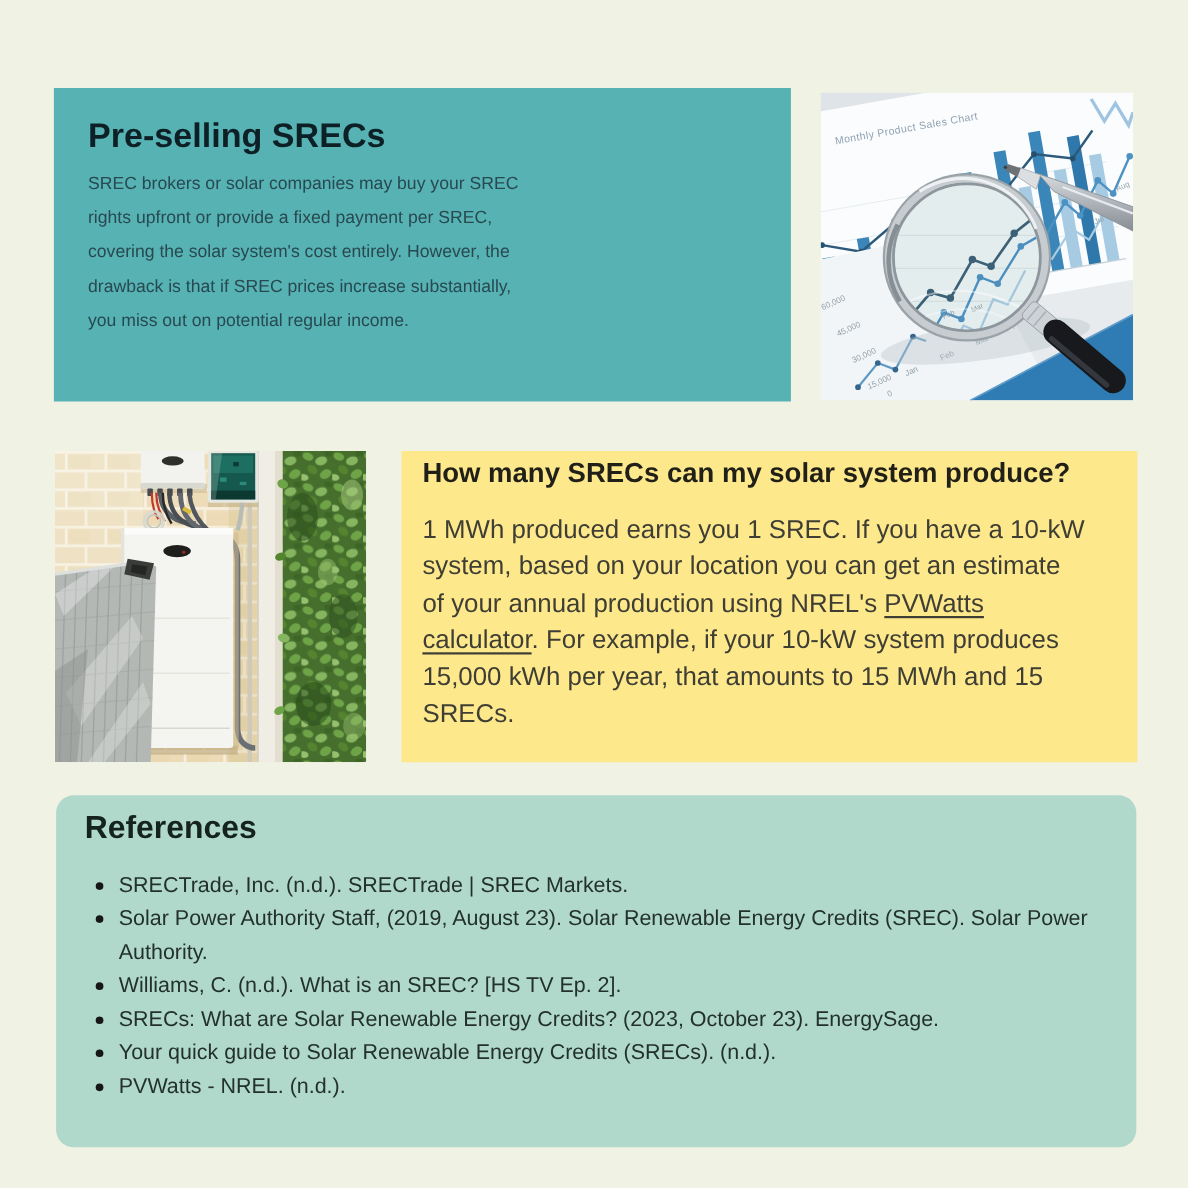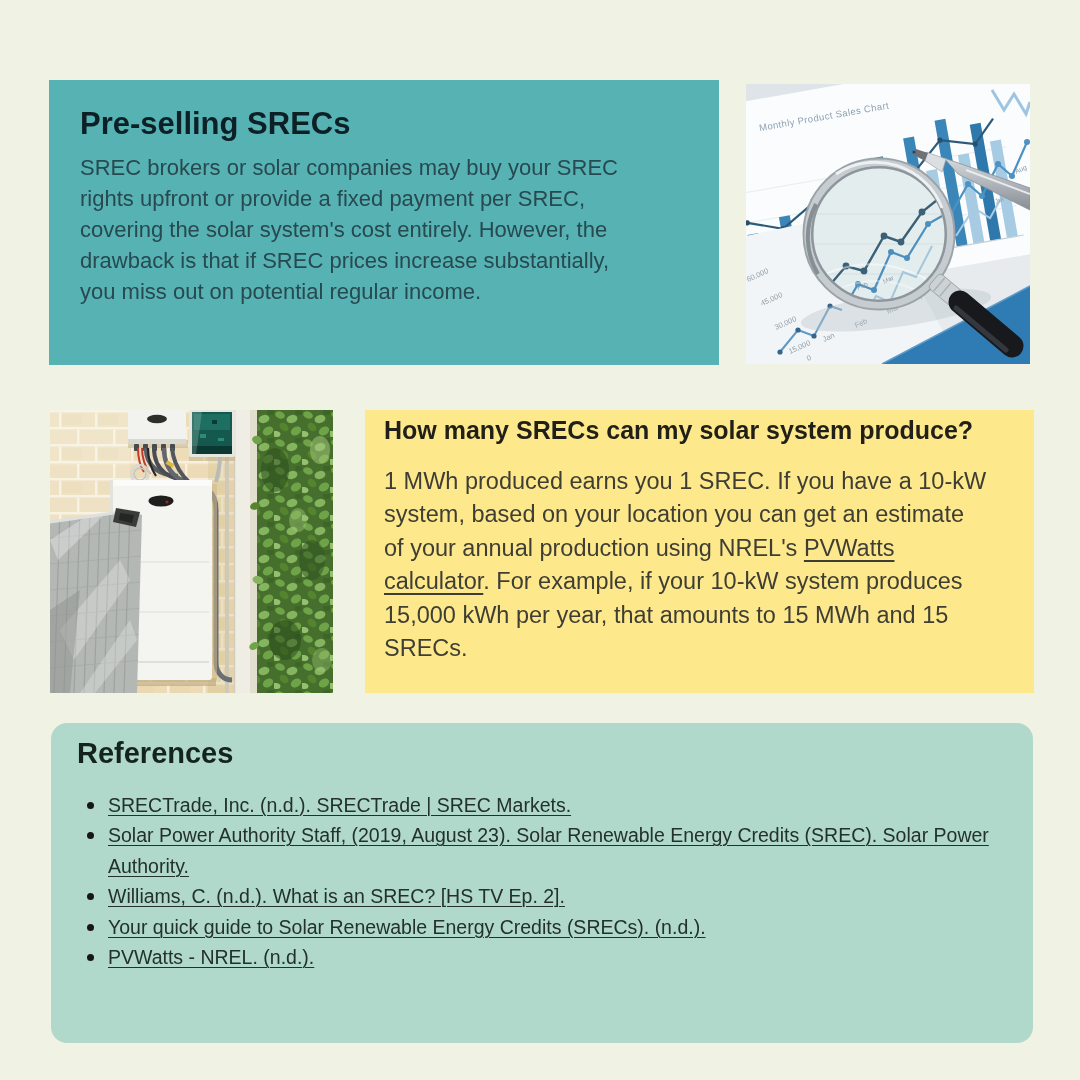--- a/index.html
+++ b/index.html
@@ -7,38 +7,38 @@
     --heading_dark:#0e211f; --teal_body_text:#27494f; --yellow_body_text:#3f3e34; --ref_text:#23312c;
   }
   *{box-sizing:border-box;}
   html,body{margin:0;padding:0;}
   body{font-family:"Liberation Sans","DejaVu Sans",sans-serif;background:var(--page_bg);}
   .canvas{position:relative;width:1080px;height:1080px;background:var(--page_bg);overflow:hidden;}
 
   .card{position:absolute;}
   .card-presell{left:49px;top:80px;width:670px;height:285px;background:var(--teal_box);padding:24px 24px 0 31px;}
   .card-presell h1{margin:0;font-size:31px;line-height:1.3;font-weight:bold;color:#0d2026;}
-  .card-presell p{margin:8px 0 0 0;font-size:22px;line-height:31px;color:var(--teal_body_text);white-space:pre-line;}
+  .card-presell p{margin:8px 0 0 0;font-size:16px;line-height:31px;color:var(--teal_body_text);white-space:pre-line;}
 
   .photo{position:absolute;overflow:hidden;}
   .photo svg{display:block;width:100%;height:100%;}
   .photo-charts{left:746px;top:84px;width:284px;height:280px;}
   .photo-solar{left:50px;top:410px;width:283px;height:283px;}
 
   .card-produce{left:365px;top:410px;width:669px;height:283px;background:var(--yellow_box);padding:4px 20px 0 19px;}
   .card-produce h2{margin:0;font-size:25px;line-height:1.3;font-weight:bold;color:#201f18;}
   .card-produce p{margin:18px 0 0 0;font-size:23.5px;line-height:33.5px;color:var(--yellow_body_text);white-space:pre-line;}
   .inline-link{text-decoration:underline;text-underline-offset:4px;text-decoration-thickness:1.5px;color:inherit;cursor:pointer;white-space:pre-line;}
 
   .card-refs{left:51px;top:723px;width:982px;height:320px;background:var(--refs_box);border-radius:16px;padding:12px 20px 0 26px;}
   .card-refs h2{margin:0;font-size:29px;line-height:1.3;font-weight:bold;color:#14231e;}
   .card-refs ul{list-style:none;margin:17px 0 0 0;padding:0;}
   .card-refs li{position:relative;padding-left:31px;margin:0;font-size:19.5px;line-height:30.5px;color:var(--ref_text);}
   .card-refs li::before{content:"";position:absolute;left:10px;top:12px;width:7px;height:7px;border-radius:50%;background:#161614;}
-  .ref-link{text-decoration:underline;text-underline-offset:3px;text-decoration-thickness:1.2px;color:inherit;cursor:pointer;white-space:pre-line;margin-top:44px;}
+  .ref-link{text-underline-offset:3px;text-decoration-thickness:1.2px;color:inherit;cursor:pointer;white-space:pre-line;margin-top:44px;}
 
   .svg-label{font-family:"Liberation Sans","DejaVu Sans",sans-serif;}
 </style>
 </head>
 <body>
 
 <div class="canvas">
 
   <section class="card card-presell">
     <h1>Pre-selling SRECs</h1>
@@ -349,18 +349,19 @@
 SRECs.</span></p>
   </section>
 
   <section class="card card-refs">
     <h2>References</h2>
     <ul>
       <li><span class="ref-link">SRECTrade, Inc. (n.d.). SRECTrade | SREC Markets.</span></li>
       <li><span class="ref-link">Solar Power Authority Staff, (2019, August 23). Solar Renewable Energy Credits (SREC). Solar Power
 Authority.</span></li>
       <li><span class="ref-link">Williams, C. (n.d.). What is an SREC? [HS TV Ep. 2].</span></li>
+      <li><span class="ref-link">SRECs: What are Solar Renewable Energy Credits? (2023, October 23). EnergySage.</span></li>
       <li><span class="ref-link">Your quick guide to Solar Renewable Energy Credits (SRECs). (n.d.).</span></li>
       <li><span class="ref-link">PVWatts - NREL. (n.d.).</span></li>
     </ul>
   </section>
 
 </div>
 
 </body></html>

